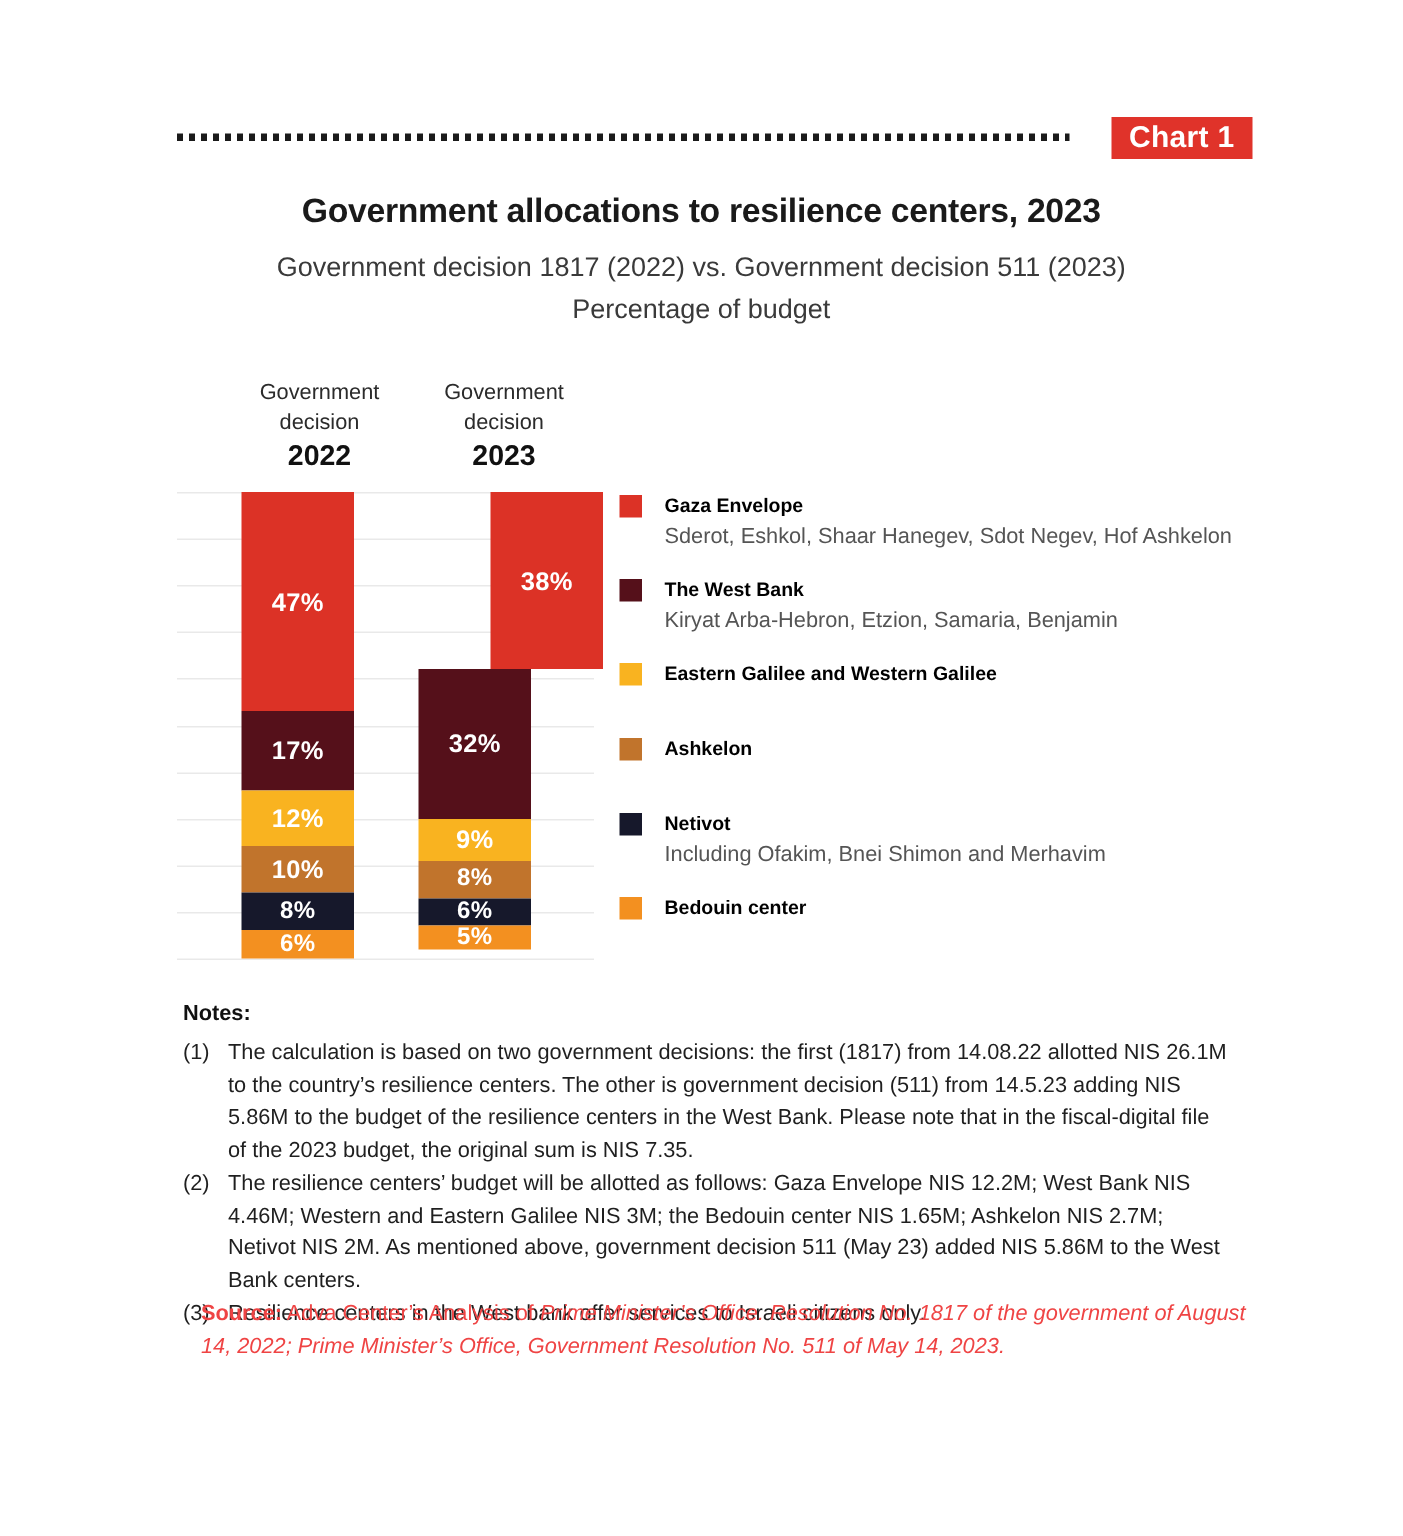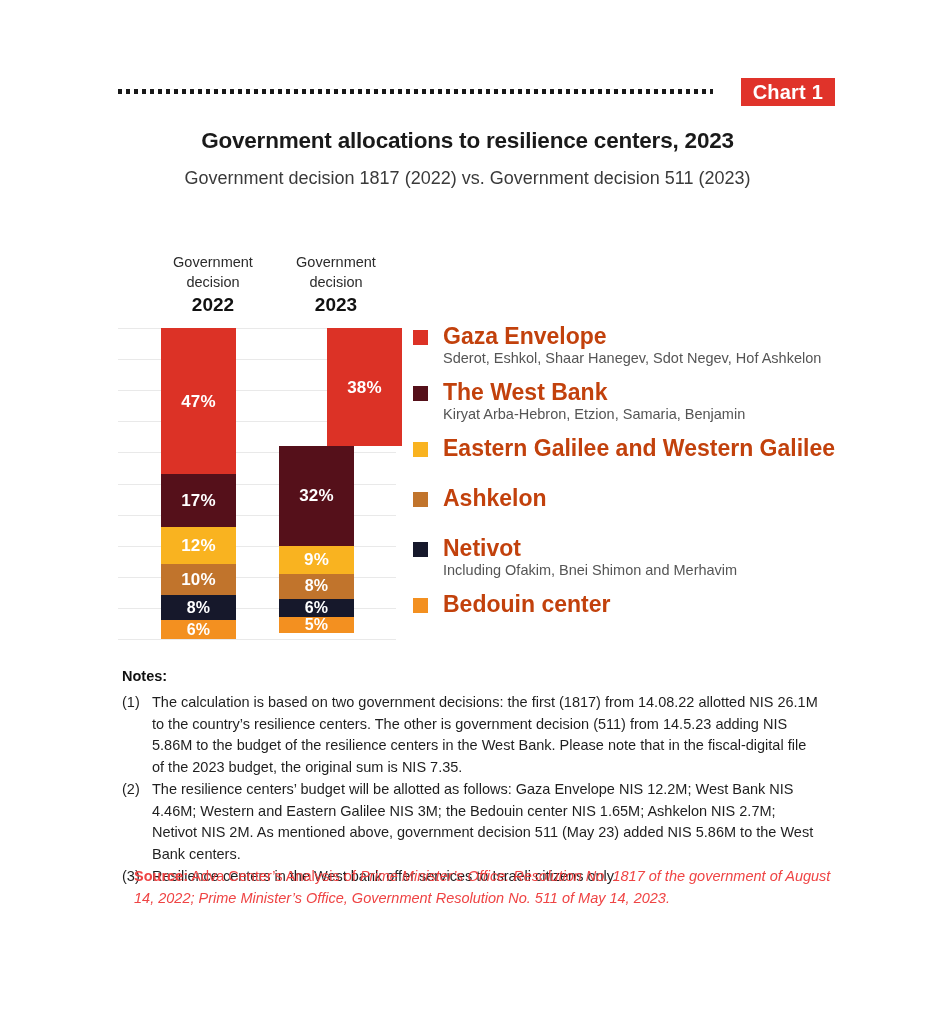--- a/index.html
+++ b/index.html
@@ -172,23 +172,23 @@
   }
   .legend-swatch {
     position: absolute;
     left: 0;
     top: 4px;
     width: 15px;
     height: 15px;
   }
   .legend-label {
     display: block;
-    font-size: 23px;
-    font-weight: bold;
-    color: #c2410c;
+    font-size: 13px;
+    font-weight: bold;
+    color: #000000;
     line-height: 21px;
   }
   .legend-sub {
     display: block;
     font-size: 14.5px;
     color: #555555;
     line-height: 20px;
     margin-top: 1px;
   }
   .legend-item.gap { margin-bottom: 14px; }
@@ -240,20 +240,21 @@
 <div class="page">
 
   <div class="header-rule">
     <div class="dots"></div>
     <div class="chart-badge">Chart 1</div>
   </div>
 
   <div class="title-block">
     <h1 class="chart-title">Government allocations to resilience centers, 2023</h1>
     <p class="chart-subtitle">Government decision 1817 (2022) vs. Government decision 511 (2023)</p>
+    <p class="chart-subtitle2">Percentage of budget</p>
   </div>
 
   <div class="plot">
 
     <div class="col-headers">
       <div class="col-header c0">
         <span>Government</span><br>
         <span>decision</span>
         <span class="yr">2022</span>
       </div>

